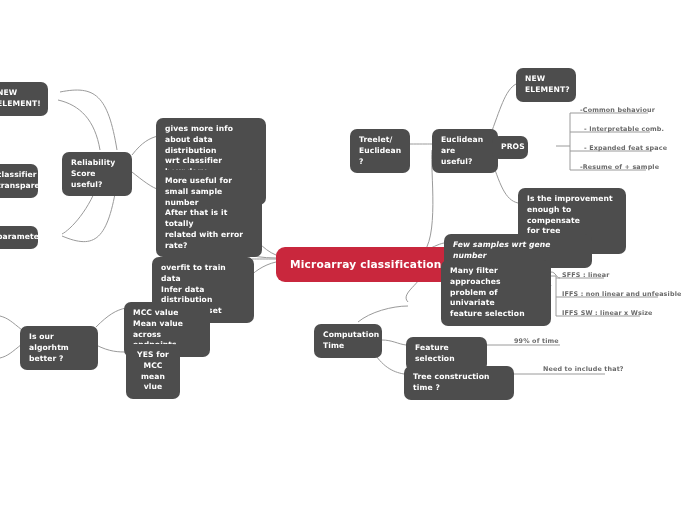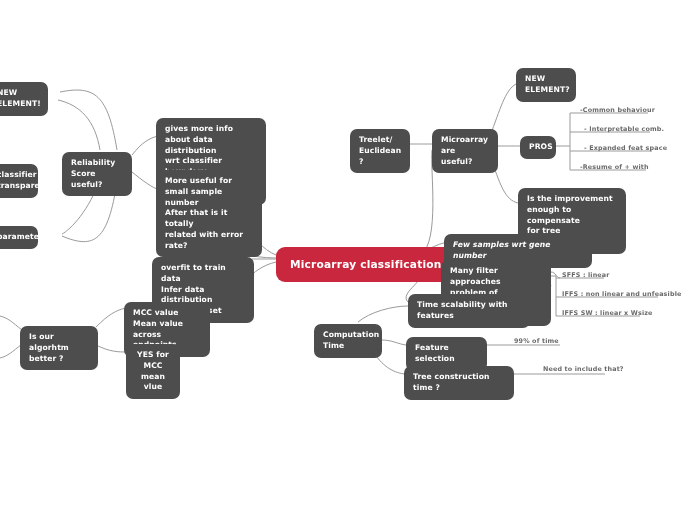--- a/index.html
+++ b/index.html
@@ -149,47 +149,46 @@
 Mean value across
 endpoints</div>
 
   <div class="node" style="left:126px;top:344px;width:54px;text-align:center;">YES for
 MCC mean
 vlue</div>
 
   <div class="node" style="left:350px;top:129px;width:60px;">Treelet/
 Euclidean ?</div>
 
-  <div class="node" style="left:432px;top:129px;width:66px;">Microarray
+  <div class="node" style="left:432px;top:129px;width:66px;">Euclidean
 are useful?</div>
 
   <div class="node" style="left:516px;top:68px;width:60px;">NEW
 ELEMENT?</div>
 
-  <div class="node" style="left:520px;top:136px;width:36px;">PROS</div>
+  <div class="node" style="left:492px;top:136px;width:36px;">PROS</div>
 
   <div class="node" style="left:518px;top:188px;width:108px;">Is the improvement
 enough to compensate
 for tree construcion?</div>
 
   <div class="leaf" style="left:580px;top:106px;text-align:center;">-Common behaviour</div>
 
   <div class="leaf" style="left:584px;top:125px;">- Interpretable comb.</div>
 
   <div class="leaf" style="left:584px;top:144px;">- Expanded feat space</div>
 
-  <div class="leaf" style="left:580px;top:163px;">-Resume of + with</div>
+  <div class="leaf" style="left:580px;top:163px;">-Resume of + sample</div>
 
   <div class="node" style="left:444px;top:234px;width:148px;font-style:italic;">Few samples wrt gene number</div>
 
   <div class="node" style="left:441px;top:260px;width:110px;">Many filter approaches
 problem of univariate
 feature selection</div>
 
-  <div class="node" style="left:408px;top:294px;width:122px;">Time scalability with features</div>
 
   <div class="leaf" style="left:562px;top:271px;">SFFS : linear</div>
 
   <div class="leaf" style="left:562px;top:290px;">IFFS : non linear and unfeasible</div>
 
   <div class="leaf" style="left:562px;top:309px;">IFFS SW : linear x Wsize</div>
 
   <div class="node" style="left:314px;top:324px;width:68px;">Computation
 Time</div>
 

